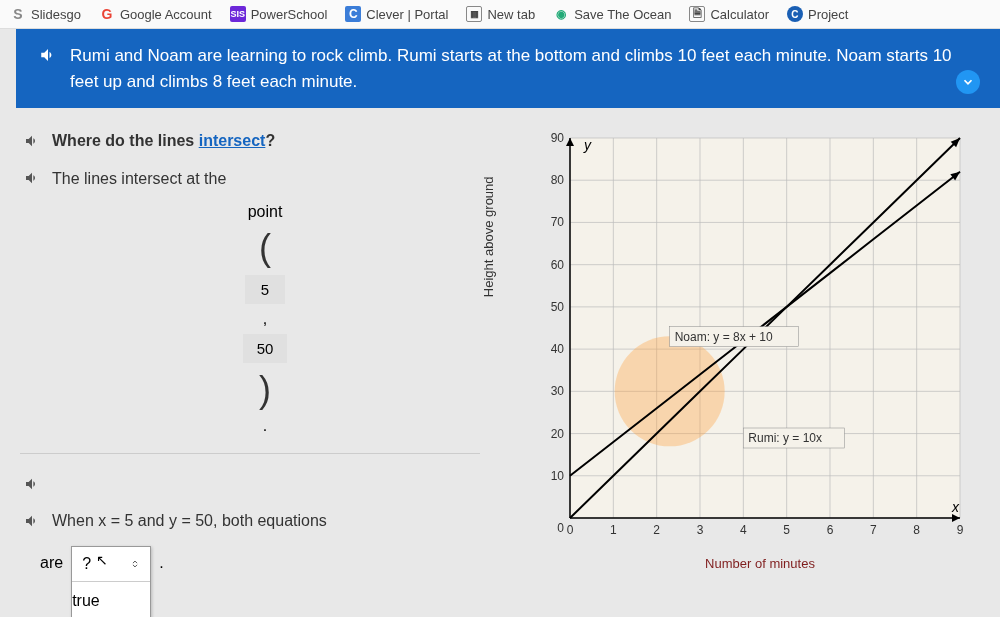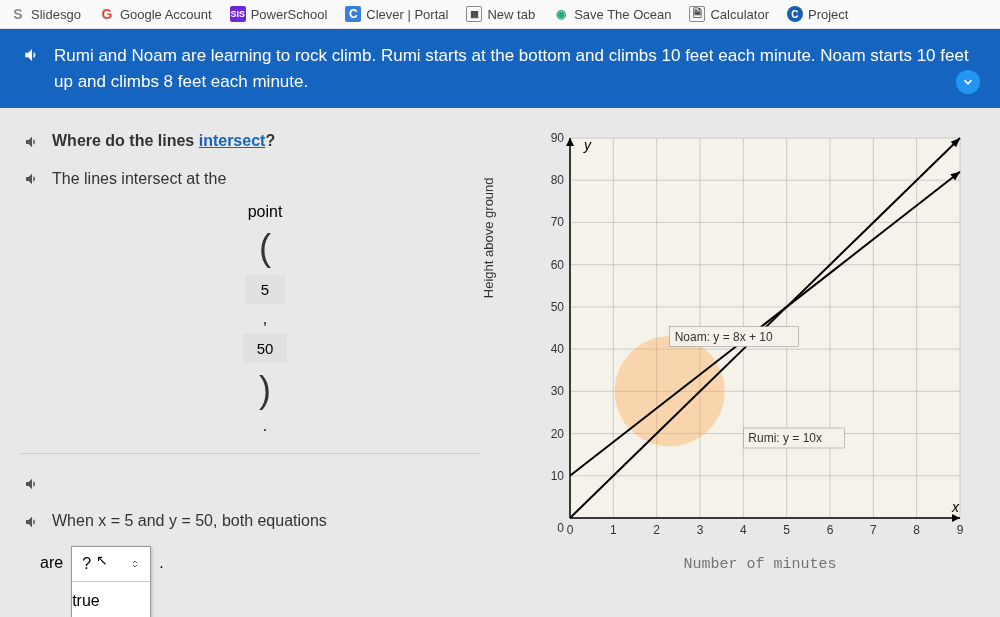--- a/index.html
+++ b/index.html
@@ -10,48 +10,48 @@
 .bm-icon { width: 16px; height: 16px; display: flex; align-items: center; justify-content: center; font-size: 11px; font-weight: bold; border-radius: 2px; }
 .i-slidesgo { color: #888; font-size: 14px; }
 .i-google { color: #ea4335; font-size: 14px; }
 .i-sis { background: #6d28d9; color: #fff; font-size: 9px; }
 .i-clever { background: #3b7dd8; color: #fff; font-size: 12px; }
 .i-newtab { border: 1px solid #888; font-size: 9px; }
 .i-ocean { color: #2a7; font-size: 12px; }
 .i-calc { border: 1px solid #888; border-radius: 2px; }
 .i-project { background: #1a5fb4; color: #fff; border-radius: 50%; font-size: 10px; }
 
-.problem-header { background: #1565c0; color: #fff; padding: 14px 20px; display: flex; align-items: flex-start; gap: 10px; position: relative; }
+.problem-header { background: #1565c0; color: #fff; padding: 14px 20px; display: flex; align-items: flex-start; gap: 10px; position: relative; margin-left: 16px; }
 .speaker { width: 24px; height: 24px; display: flex; align-items: center; justify-content: center; cursor: pointer; flex-shrink: 0; }
 .speaker.dark { color: #555; }
 .problem-header-text { font-size: 17px; line-height: 1.5; }
 .chevron { position: absolute; right: 20px; bottom: 14px; width: 24px; height: 24px; background: #2196f3; border-radius: 50%; display: flex; align-items: center; justify-content: center; color: #fff; cursor: pointer; }
 
 .content { display: flex; padding: 20px 10px; gap: 20px; }
 .left-col { flex: 0 0 470px; padding-left: 10px; }
 .right-col { flex: 1; }
 
-.qrow { display: flex; align-items: flex-end; gap: 8px; margin-bottom: 12px; font-size: 16px; }
+.qrow { display: flex; align-items: center; gap: 8px; margin-bottom: 12px; font-size: 16px; }
 .qtext { color: #333; line-height: 1.6; }
 .qtext strong { font-weight: bold; }
 .link { color: #1565c0; text-decoration: underline; font-weight: bold; }
 
 .point-row { display: flex; align-items: center; gap: 6px; font-size: 16px; margin-left: 30px; margin-bottom: 18px; flex-direction: column; }
 .paren { font-size: 36px; font-weight: 300; color: #333; }
 .ans-box { background: #e0e0e0; padding: 6px 14px; font-size: 15px; min-width: 40px; text-align: center; }
 
 .divider { border-top: 1px solid #ccc; margin: 10px 0 18px 0; }
 
 .dropdown-wrap { display: flex; align-items: flex-start; gap: 8px; margin-left: 20px; position: relative; }
 .dropdown { border: 1px solid #999; background: #fff; width: 80px; box-shadow: 1px 1px 3px rgba(0,0,0,0.2); }
 .dd-sel { padding: 8px 10px; display: flex; justify-content: space-between; align-items: center; border-bottom: 1px solid #ccc; cursor: pointer; }
 .dd-opt { padding: 10px 0; cursor: pointer; border-bottom: 1px solid #eee; }
 .cursor-hand { position: absolute; left: 56px; top: 6px; font-size: 14px; pointer-events: none; }
 .axis-label-y { position: absolute; left: -12px; top: 50%; transform: rotate(-90deg) translateX(50%); transform-origin: left center; font-size: 13px; color: #333; white-space: nowrap; }
-.axis-label-x { text-align: center; font-size: 15px; color: #737373; margin-top: 4px; font-family: Liberation Mono, monospace; }
+.axis-label-x { text-align: center; font-size: 13px; color: #7f1d1d; margin-top: 4px; }
 .graph-wrap { position: relative; padding-left: 30px; }
 </style>
 </head>
 <body>
 
 <div class="bookmarks">
   <div class="bm">
       <span class="bm-icon i-slidesgo">S</span>
       <span>Slidesgo</span>
     </div>

